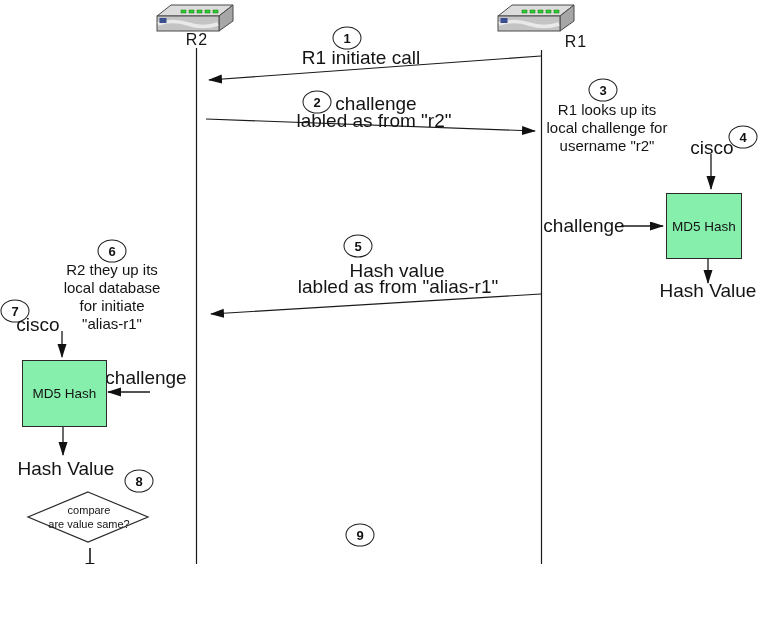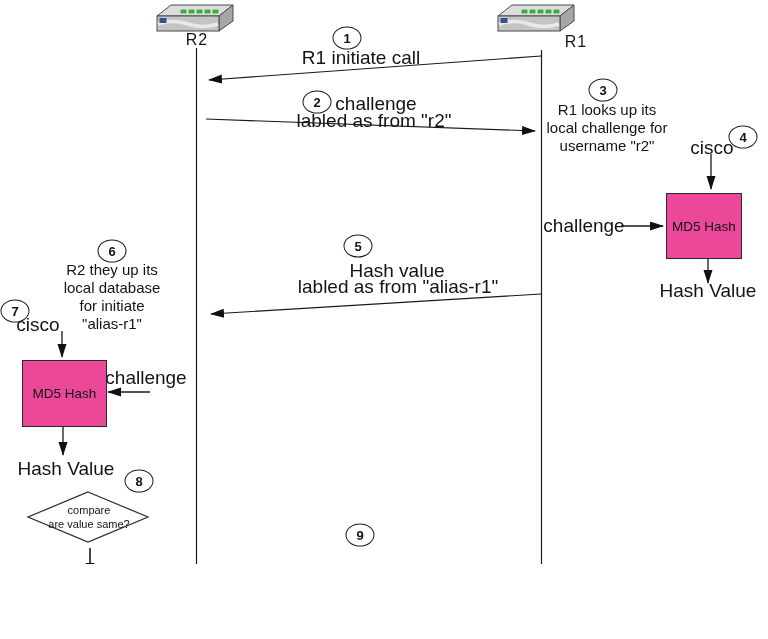--- a/index.html
+++ b/index.html
@@ -17,21 +17,21 @@
     position:absolute; transform:translate(-50%,-50%);
     width:27px; height:21px; border:1.4px solid #1c1c1c; border-radius:50%;
     background:#fff; display:flex; align-items:center; justify-content:center;
     font-size:13px; font-weight:bold; color:#111;
   }
   .textblock {
     position:absolute; transform:translateX(-50%); text-align:center;
     font-size:15px; line-height:18px; white-space:nowrap; color:#141414;
   }
   .box {
-    position:absolute; border:1.3px solid #2a2a2a; background:#ec4899;
+    position:absolute; border:1.3px solid #2a2a2a; background:#86efac;
     display:flex; align-items:center; justify-content:center;
     font-size:13.5px; color:#141414;
   }
   .yes-lbl { font-size:17px; font-weight:bold;margin-top:48px; }
   .diamond-text { font-size:11px; line-height:13px; }
 </style>
 </head>
 <body>
 
 <div id="stage">

